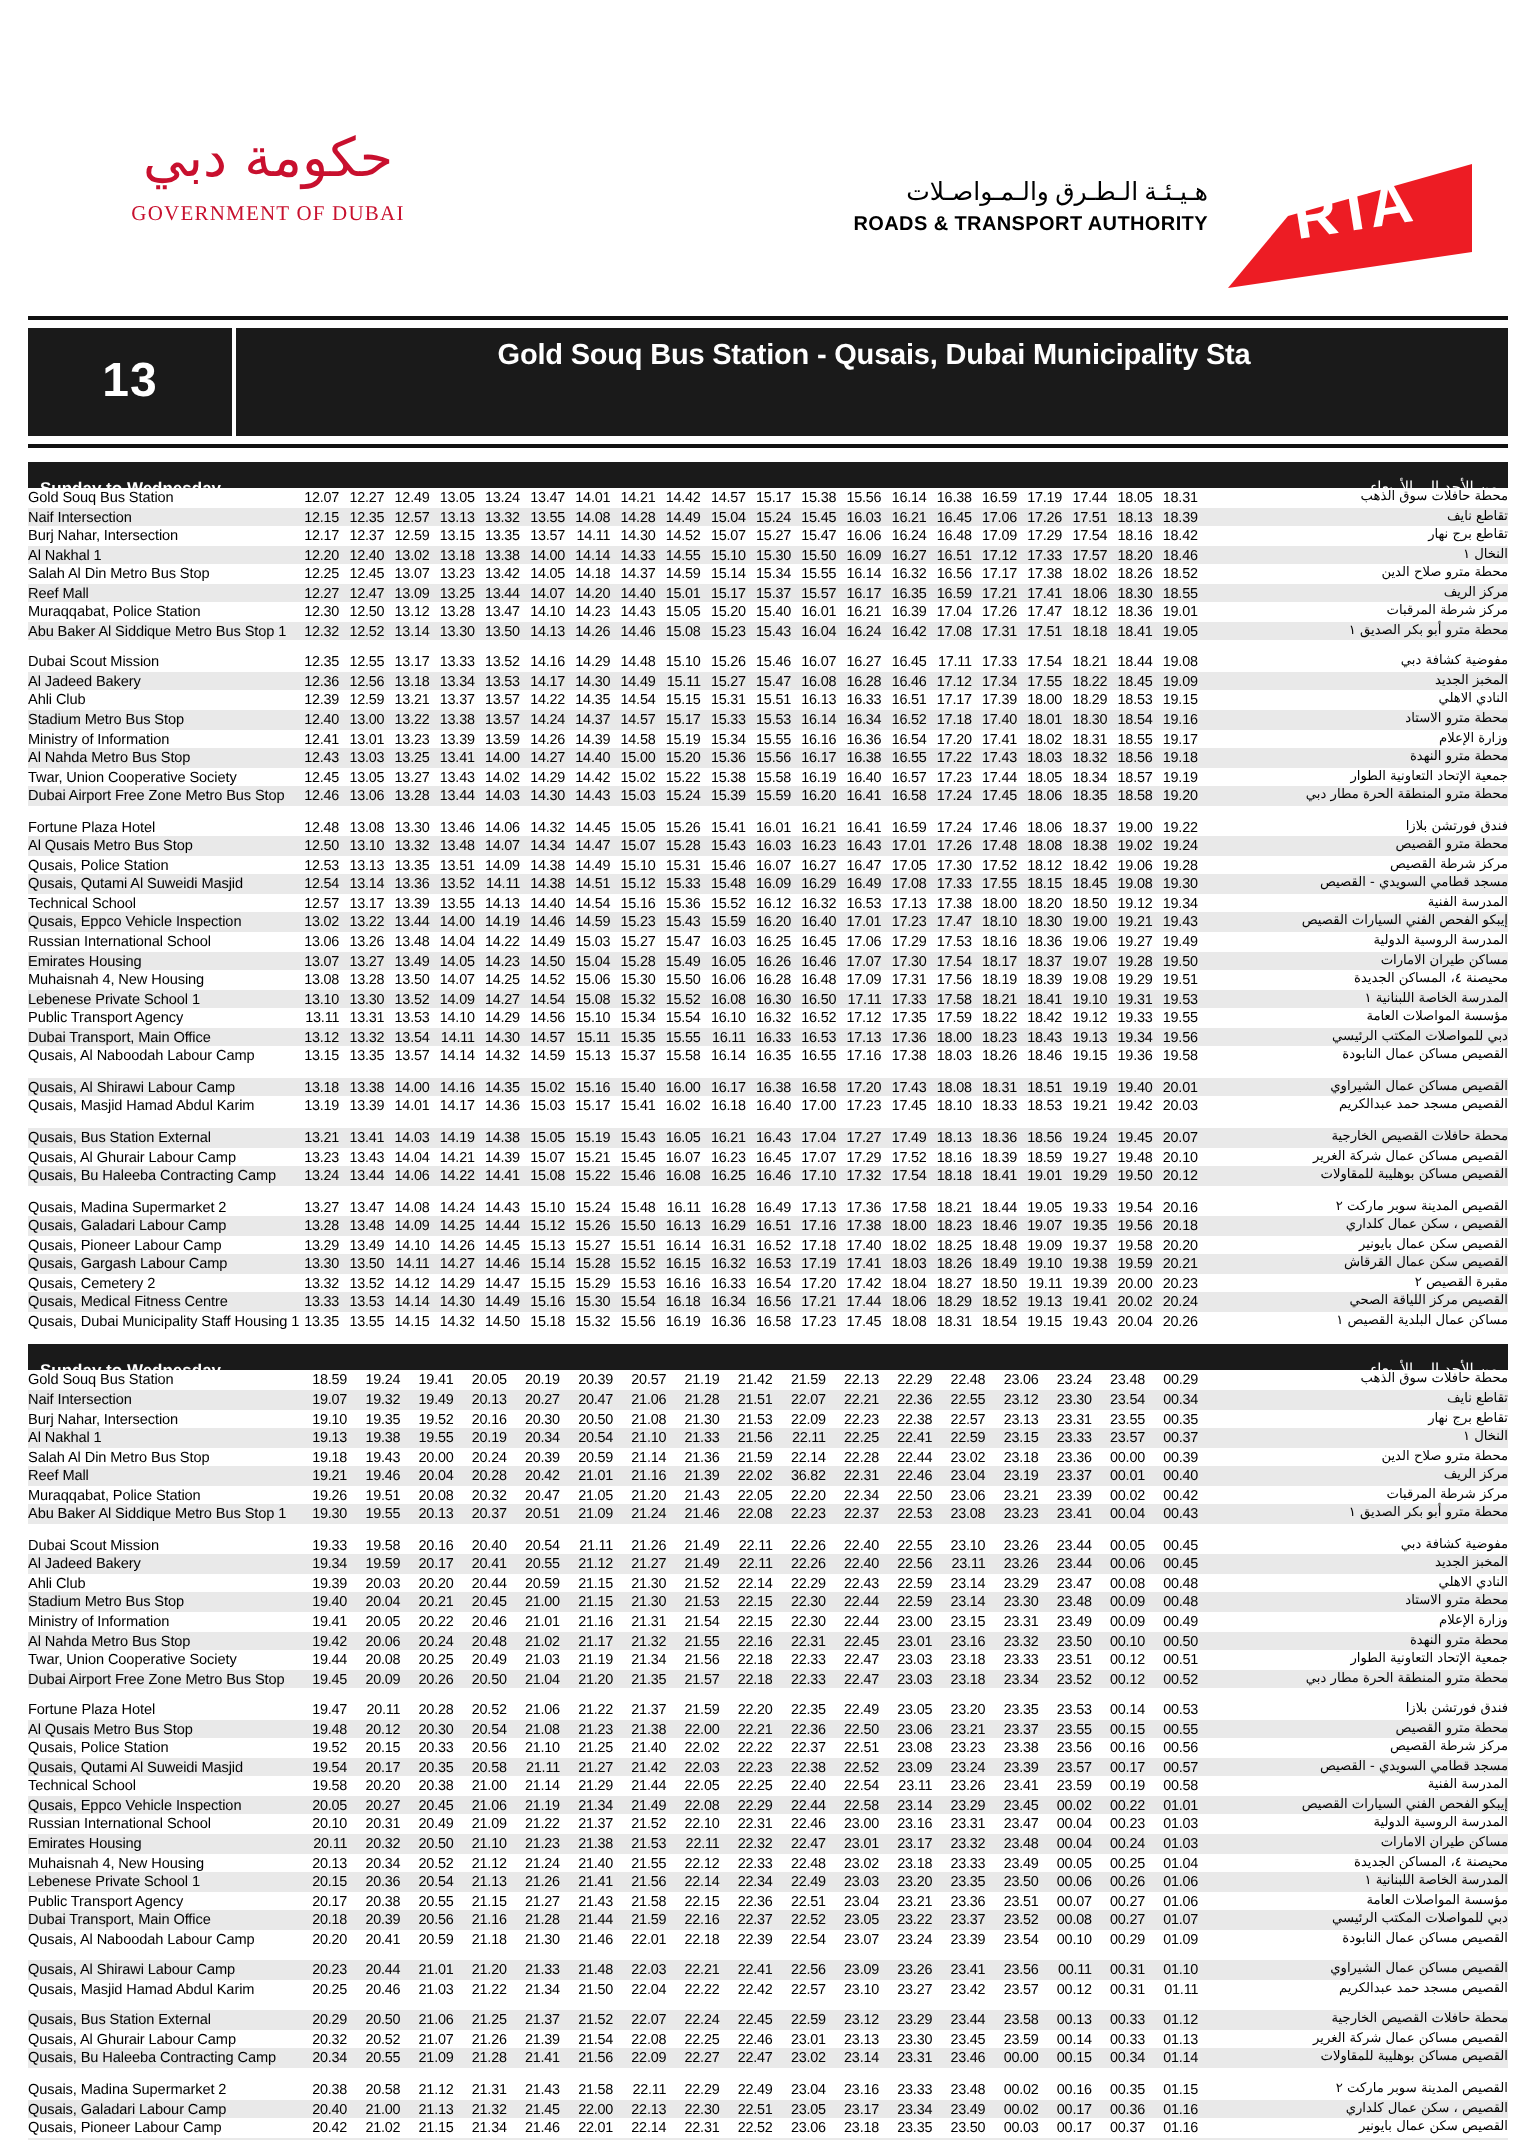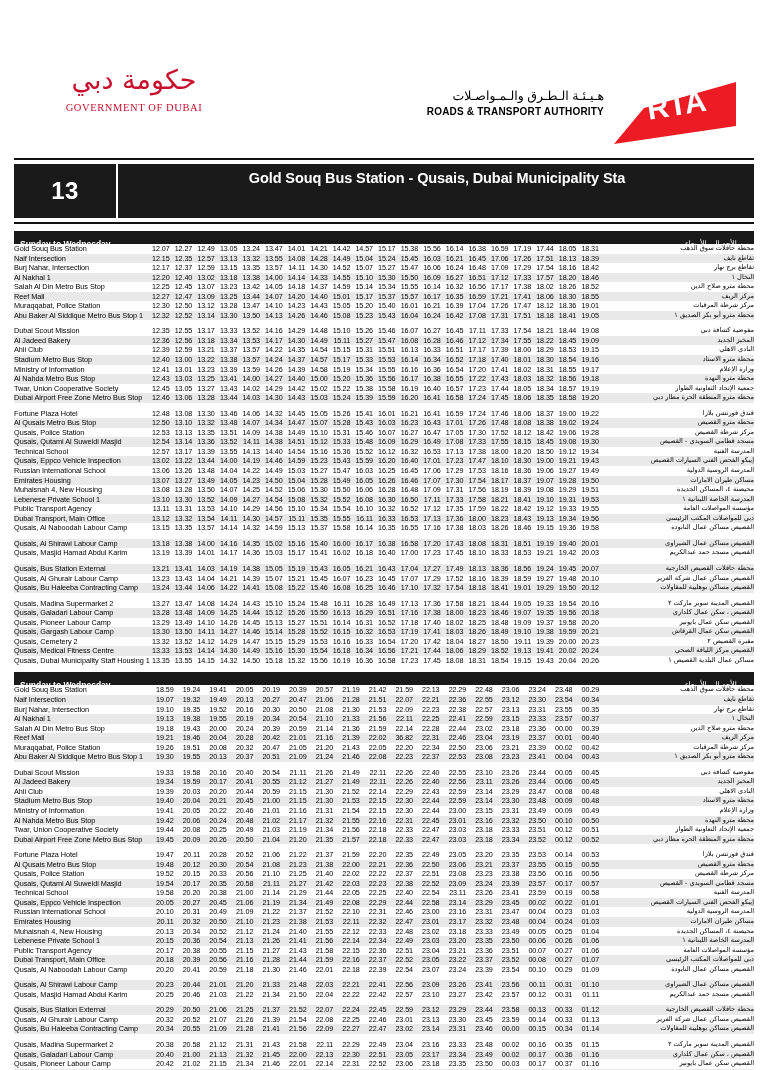--- a/index.html
+++ b/index.html
@@ -55,21 +55,21 @@
     right: 18px; top: 22px;
     display: flex;
     align-items: flex-start;
   }
   .rta-text {
     text-align: right;
     padding-top: 6px;
     padding-right: 10px;
   }
   .rta-text .ar {
-    font-family: Liberation Sans, sans-serif;
+    font-family: Liberation Serif, serif;
     font-size: 12.5px;
     direction: rtl;
     letter-spacing: 1.2px;
     color: #000;
     white-space: nowrap;
   }
   .rta-text .en {
     font-size: 10px;
     font-weight: bold;
     letter-spacing: 0.2px;

